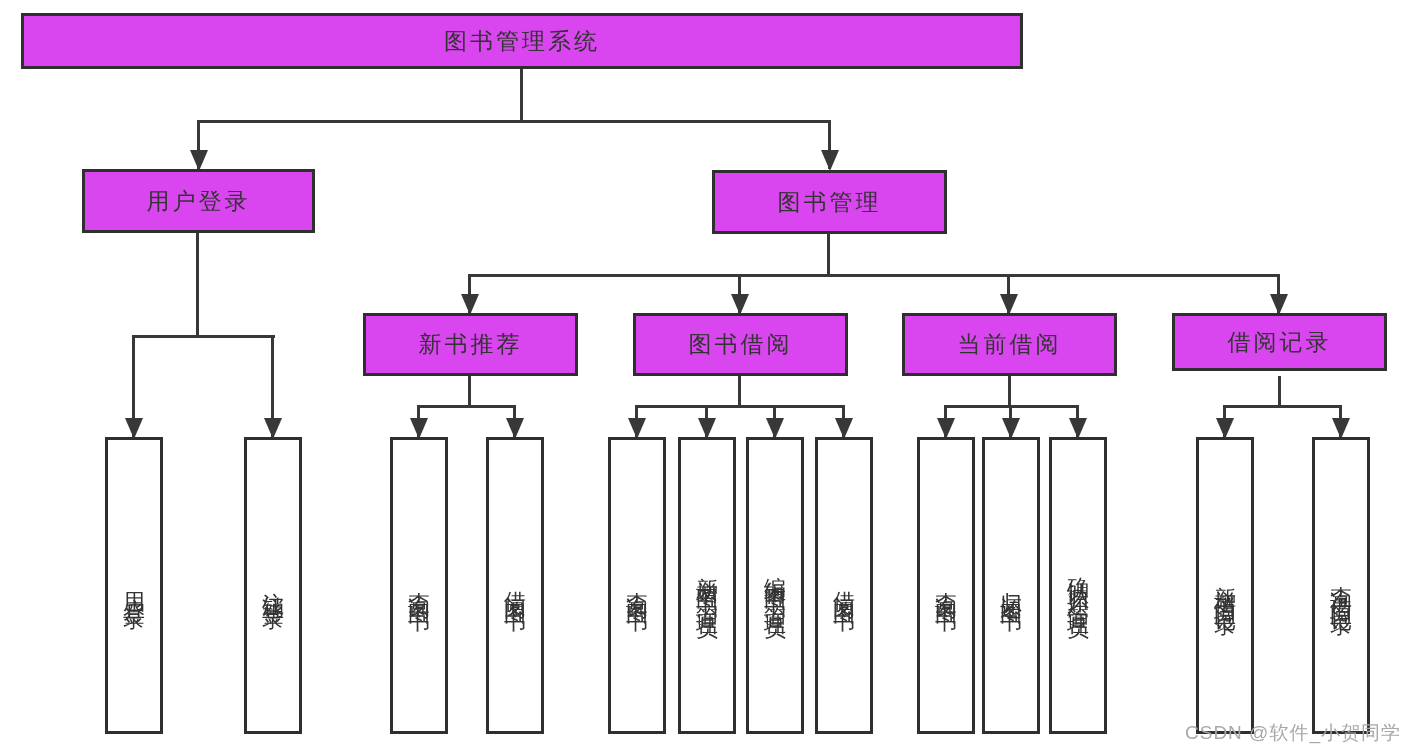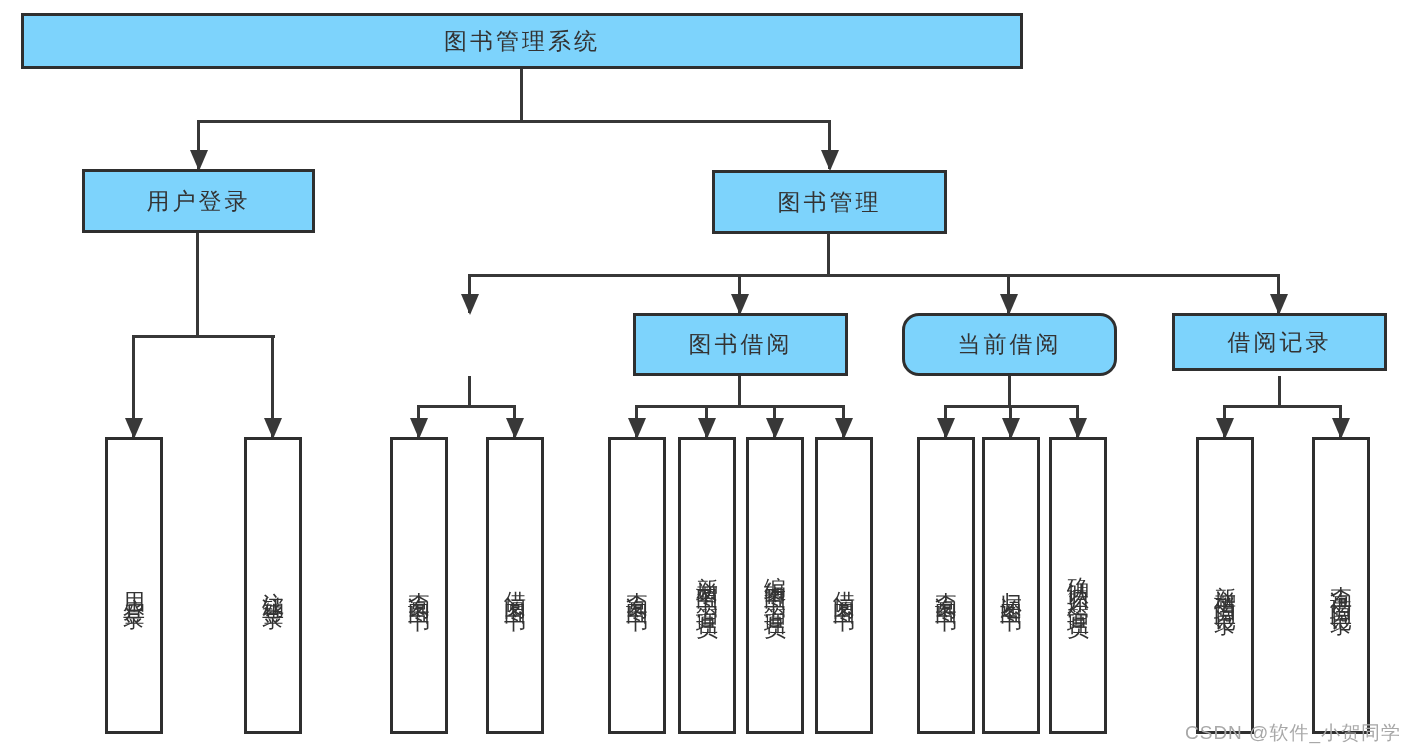--- a/index.html
+++ b/index.html
@@ -2,21 +2,21 @@
 <html><head>
 <meta charset="utf-8">
 <style>
   html,body{margin:0;padding:0;background:#ffffff;}
   .canvas{
     position:relative;width:1405px;height:747px;background:#ffffff;
     font-family:"Liberation Sans",sans-serif;overflow:hidden;
   }
   
   .hbox{
-    position:absolute;box-sizing:border-box;border:3px solid #2f2f2f;background:#7dd3fc;
+    position:absolute;box-sizing:border-box;border:3px solid #2f2f2f;background:#d946ef;
     display:flex;align-items:center;justify-content:center;
     font-size:23px;letter-spacing:3px;color:#333333;white-space:nowrap;
   }
   .vbox{
     position:absolute;box-sizing:border-box;border:3px solid #2f2f2f;background:#ffffff;
     display:flex;align-items:center;justify-content:center;
     font-size:22px;color:#333333;
   }
   .vbox span{
     writing-mode:vertical-rl;text-orientation:mixed;letter-spacing:6px;line-height:1;
@@ -61,24 +61,27 @@
   <div class="drop" style="left:132px;top:335px;height:102px;"></div>
   <div class="drop" style="left:271px;top:335px;height:102px;"></div>
 
   <div class="line" style="left:827px;top:233px;width:3px;height:41px;"></div>
   <div class="line" style="left:469px;top:274px;width:811px;height:3px;"></div>
   <div class="drop" style="left:468px;top:274px;height:39px;"></div>
   <div class="drop" style="left:738px;top:274px;height:39px;"></div>
   <div class="drop" style="left:1007px;top:274px;height:39px;"></div>
   <div class="drop" style="left:1277px;top:274px;height:39px;"></div>
 
+  <div class="hbox" style="left:363px;top:313px;width:215px;height:63px;">
+    <span>新书推荐</span>
+  </div>
   <div class="hbox" style="left:633px;top:313px;width:215px;height:63px;text-align:center;">
     <span>图书借阅</span>
   </div>
-  <div class="hbox" style="left:902px;top:313px;width:215px;height:63px;border-radius:17px;">
+  <div class="hbox" style="left:902px;top:313px;width:215px;height:63px;">
     <span>当前借阅</span>
   </div>
   <div class="hbox" style="left:1172px;top:313px;width:215px;height:58px;">
     <span>借阅记录</span>
   </div>
 
   <div class="line" style="left:468px;top:376px;width:3px;height:29px;"></div>
   <div class="line" style="left:418px;top:405px;width:98px;height:3px;"></div>
   <div class="drop" style="left:417px;top:405px;height:32px;"></div>
   <div class="drop" style="left:513px;top:405px;height:32px;"></div>

